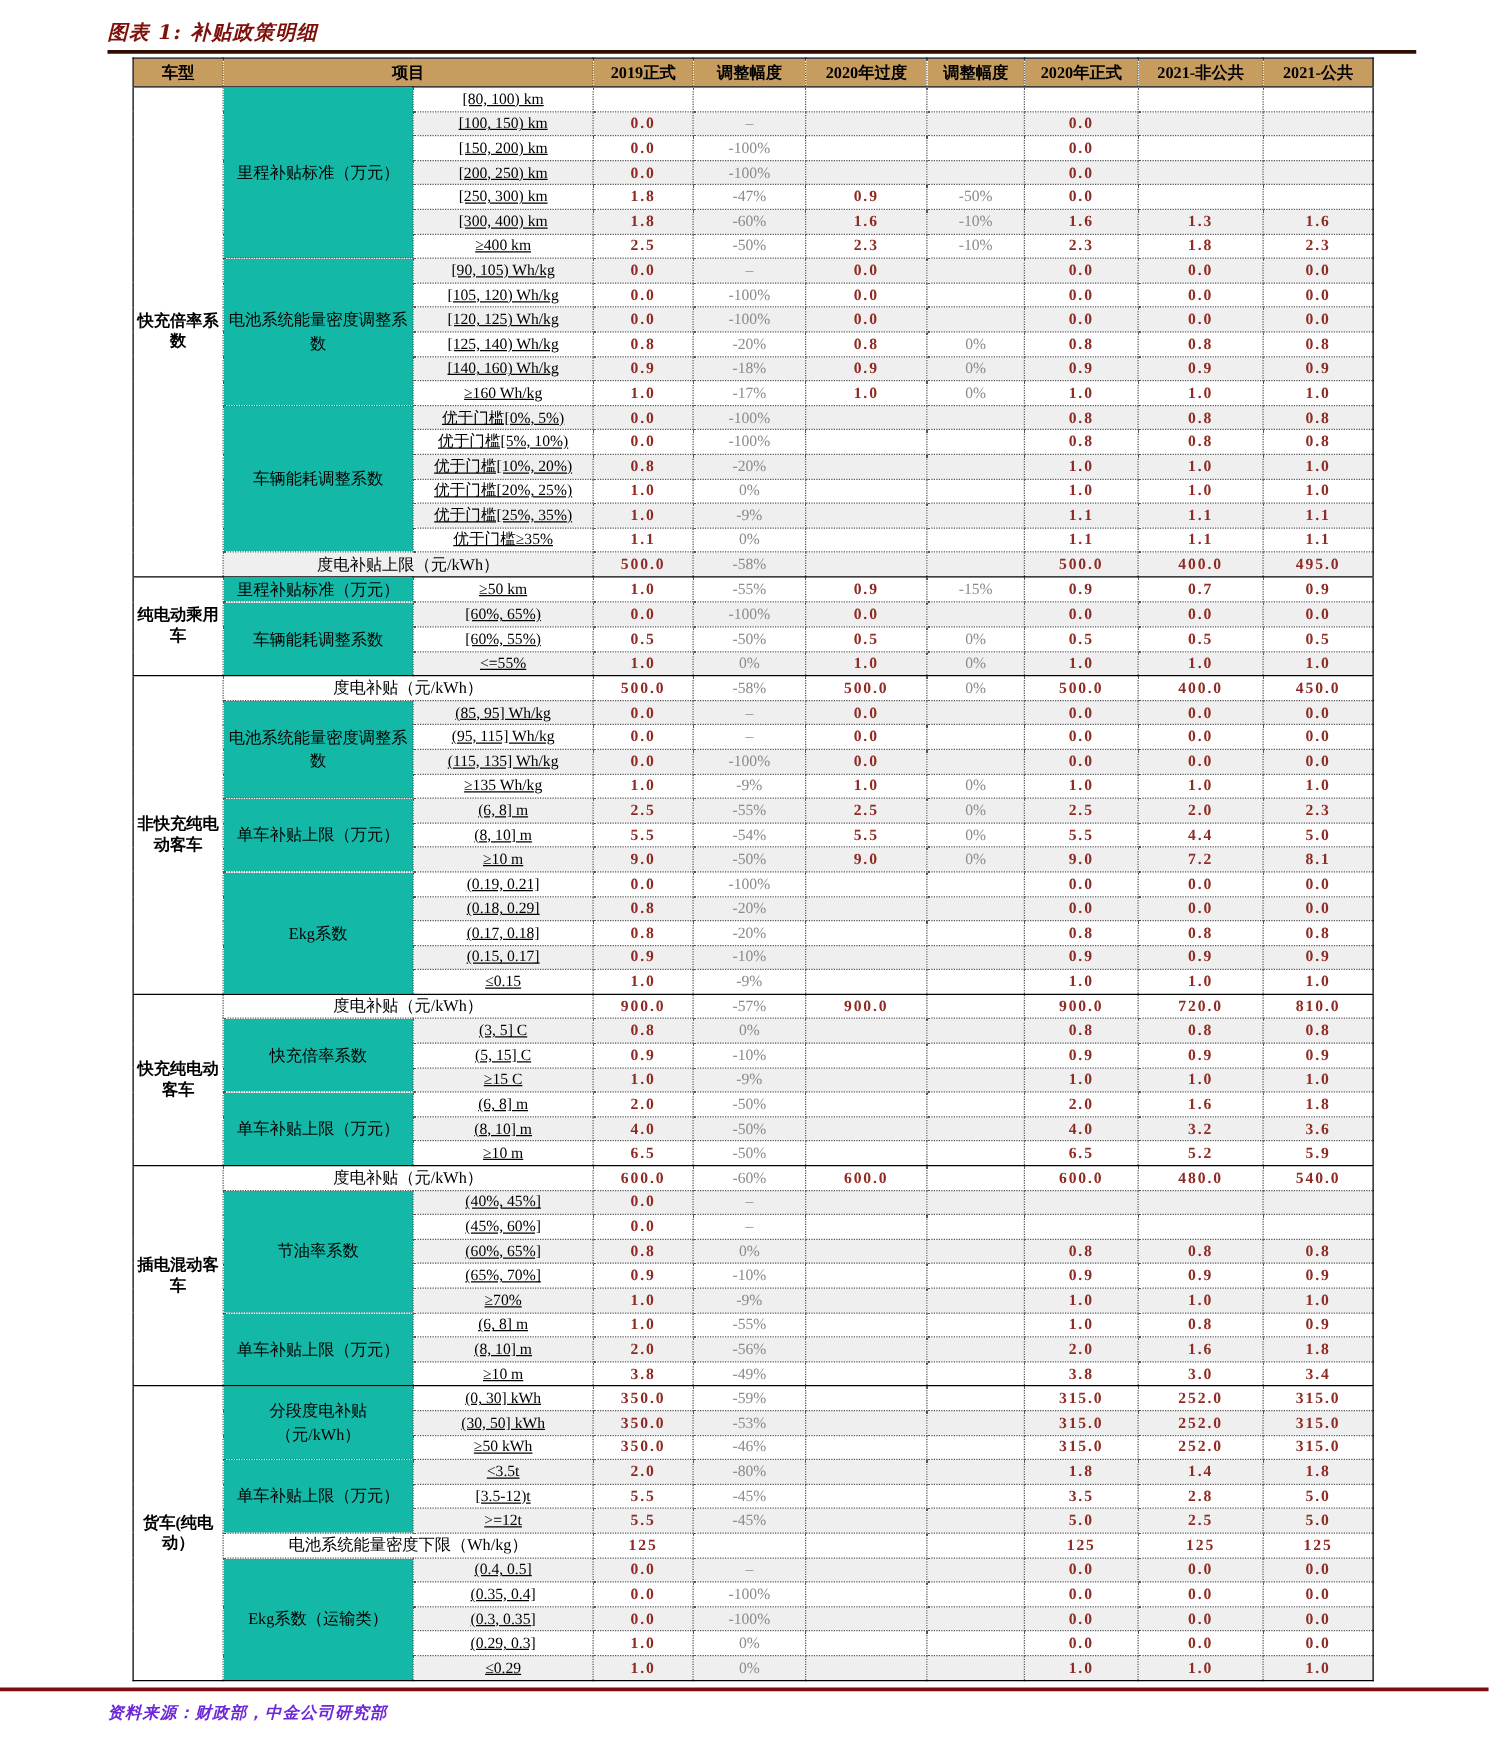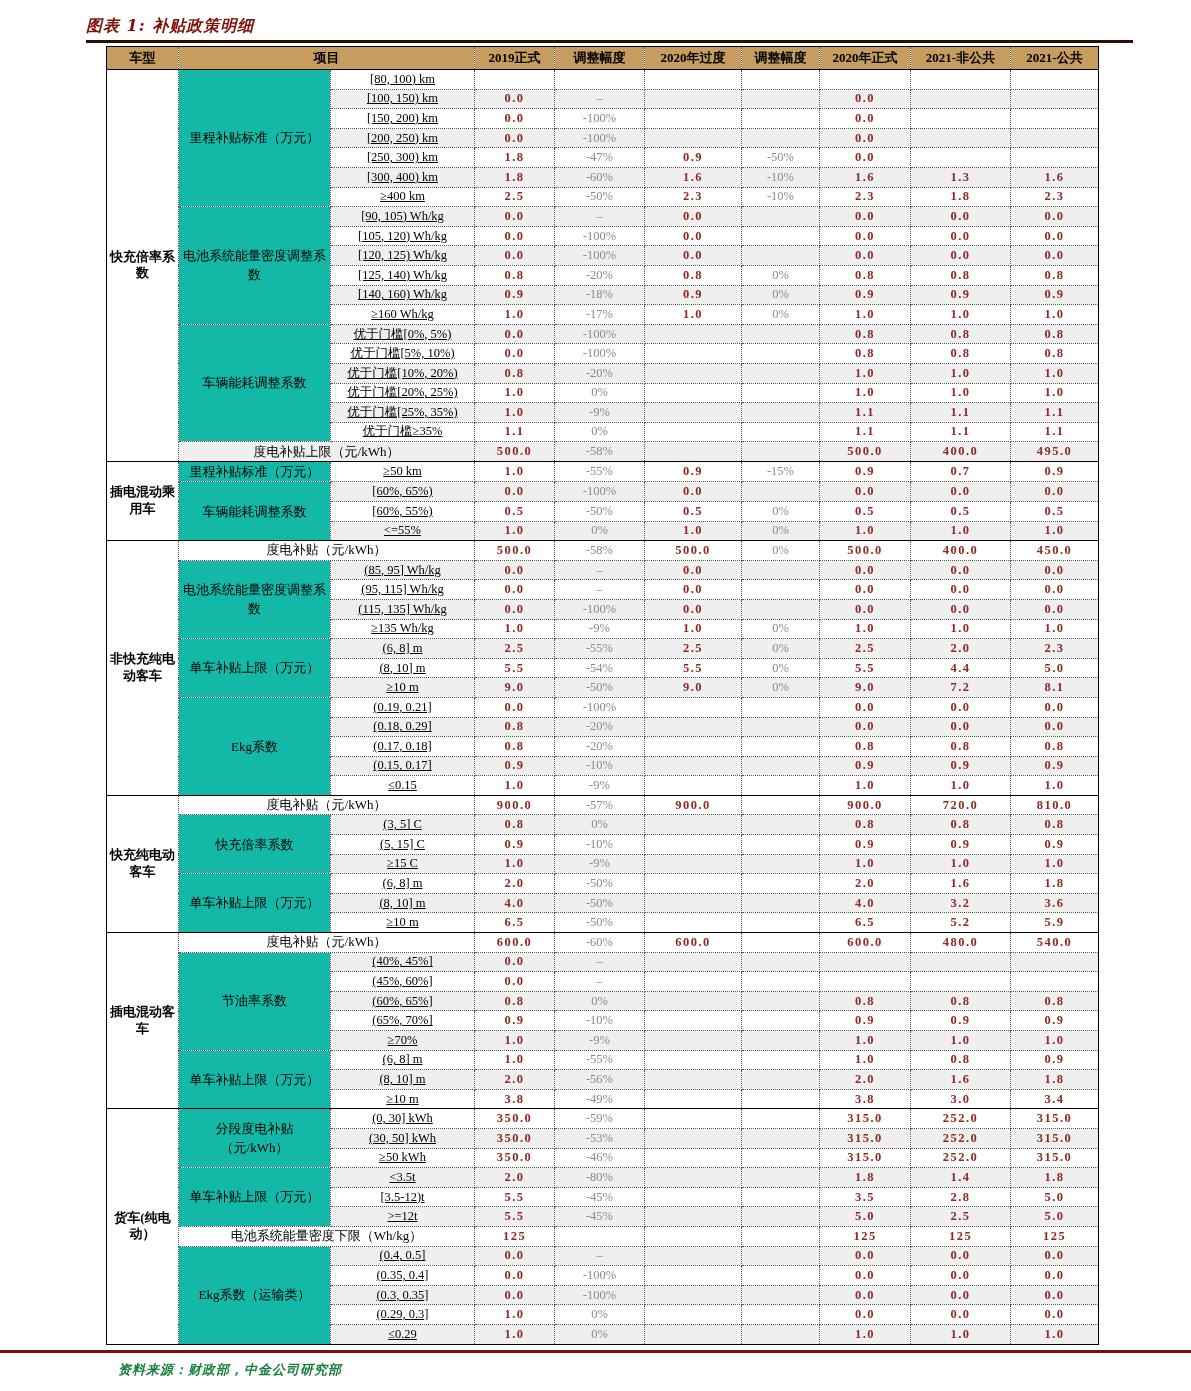--- a/index.html
+++ b/index.html
@@ -39,23 +39,23 @@
   td.group {
     background:#14b8a6; font:13px "Liberation Serif",serif; color:#000;
     line-height:1.5; padding:0 4px;
   }
   td.cond { font:12.5px "Liberation Serif",serif; color:#000;text-decoration:underline; }
   td.full { font:13px "Liberation Serif",serif; color:#000; }
   td.num  { font:bold 12.5px "Liberation Serif",serif; color:#8e2a23; letter-spacing:1.5px; }
   td.pct  { font:12.5px "Liberation Serif",serif; color:#8a8a8a; }
   .source-rule { margin-top:5px; width:1191px; height:3px; background:#7a100e; }
   .source-note {
-    margin:8px 0 0 118px;
+    margin:8px 0 0 86px;
     font:italic bold 13px "DejaVu Serif",serif;
-    color:#15803d; letter-spacing:1px;
+    color:#6d28d9; letter-spacing:1px;
   }
 </style>
 </head>
 <body>
 
 <div class="fig-title">图表 1: 补贴政策明细</div>
 <div class="title-rule"></div>
 
 <table class="subsidy">
   <colgroup>
@@ -284,21 +284,21 @@
         <td class="pct">-58%</td>
         <td class="num"></td>
         <td class="num"></td>
         <td class="num">500.0</td>
         <td class="num">400.0</td>
         <td class="num">495.0</td>
       </tr>
     </tbody>
     <tbody>
       <tr>
-        <td class="veh" rowspan="4">插电混动乘用车</td>
+        <td class="veh" rowspan="4">纯电动乘用车</td>
         <td class="group" rowspan="1">里程补贴标准（万元）</td>
         <td class="cond">≥50 km</td>
         <td class="num">1.0</td>
         <td class="pct">-55%</td>
         <td class="num">0.9</td>
         <td class="pct">-15%</td>
         <td class="num">0.9</td>
         <td class="num">0.7</td>
         <td class="num">0.9</td>
       </tr>

